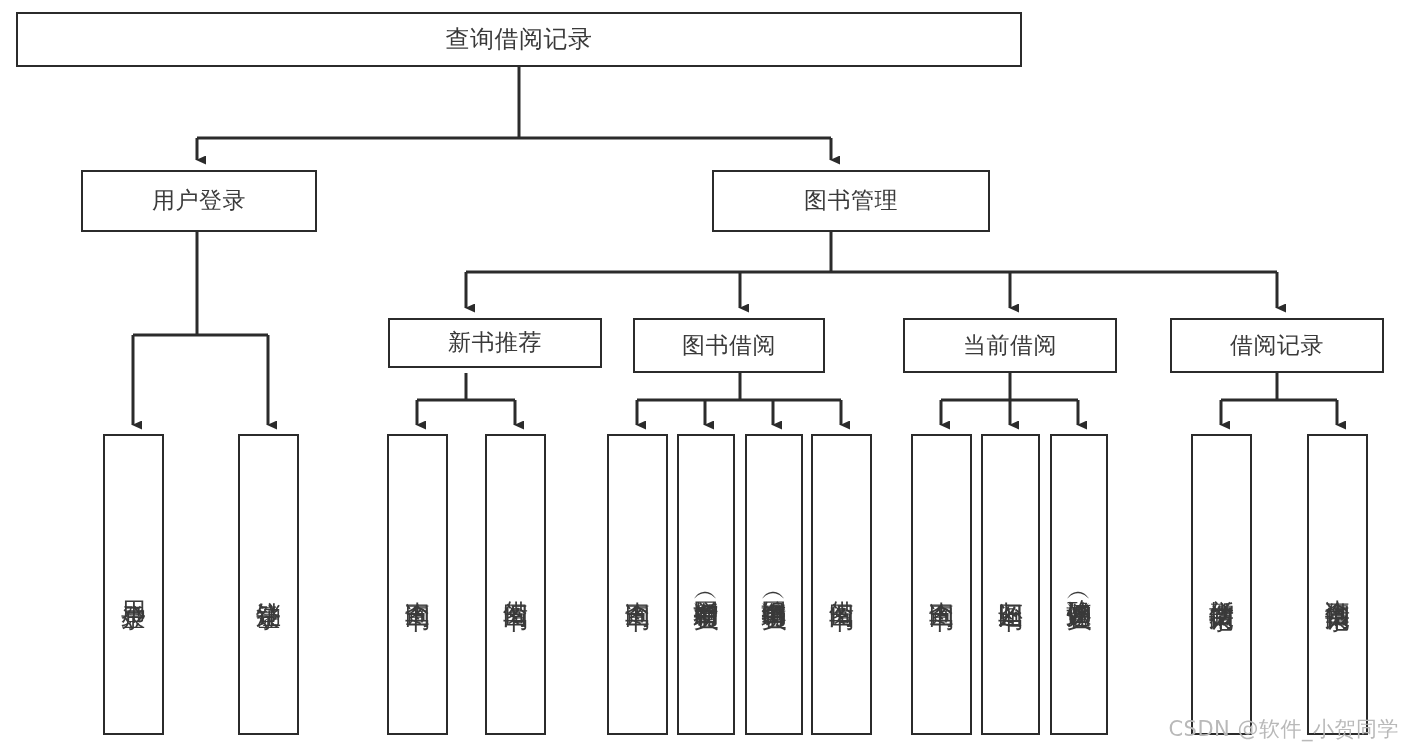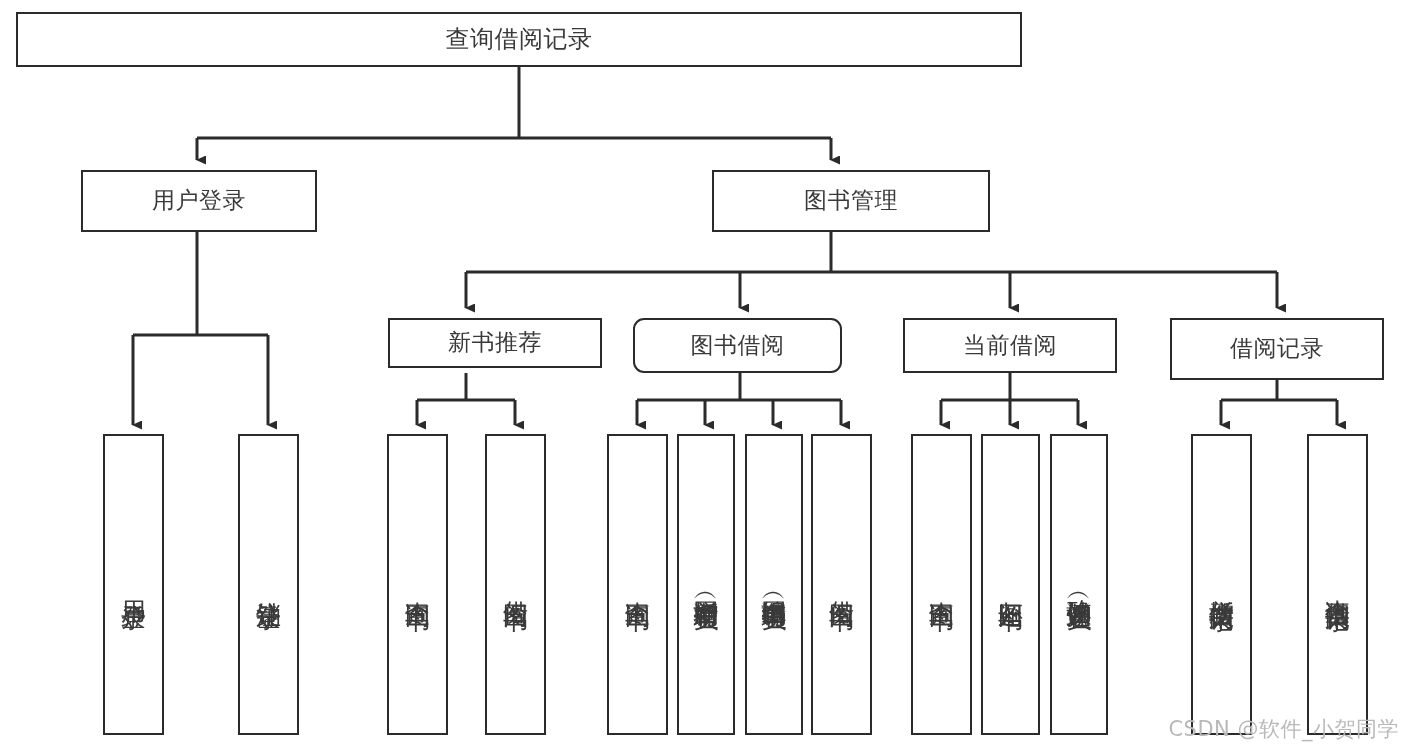--- a/index.html
+++ b/index.html
@@ -142,29 +142,29 @@
   </div>
 
   <div class="node h" style="left:712px; top:170px; width:278px; height:62px;">
     <span class="node-label">图书管理</span>
   </div>
 
   <div class="node h" style="left:360px; top:318px; width:214px; height:50px;margin-left:28px;">
     <span class="node-label">新书推荐</span>
   </div>
 
-  <div class="node h" style="left:633px; top:318px; width:209px; height:55px;border-radius:11px;">
+  <div class="node h" style="left:633px; top:318px; width:192px; height:55px;">
     <span class="node-label">图书借阅</span>
   </div>
 
   <div class="node h" style="left:903px; top:318px; width:214px; height:55px;">
     <span class="node-label">当前借阅</span>
   </div>
 
-  <div class="node h" style="left:1170px; top:318px; width:214px; height:62px;">
+  <div class="node h" style="left:1170px; top:318px; width:214px; height:55px;">
     <span class="node-label">借阅记录</span>
   </div>
 
   <div class="node v" style="left:103px; top:434px; width:61px; height:301px;">
     <span class="node-label">用户登录</span>
   </div>
   <div class="node v" style="left:238px; top:434px; width:61px; height:301px;">
     <span class="node-label">注销登录</span>
   </div>
 

